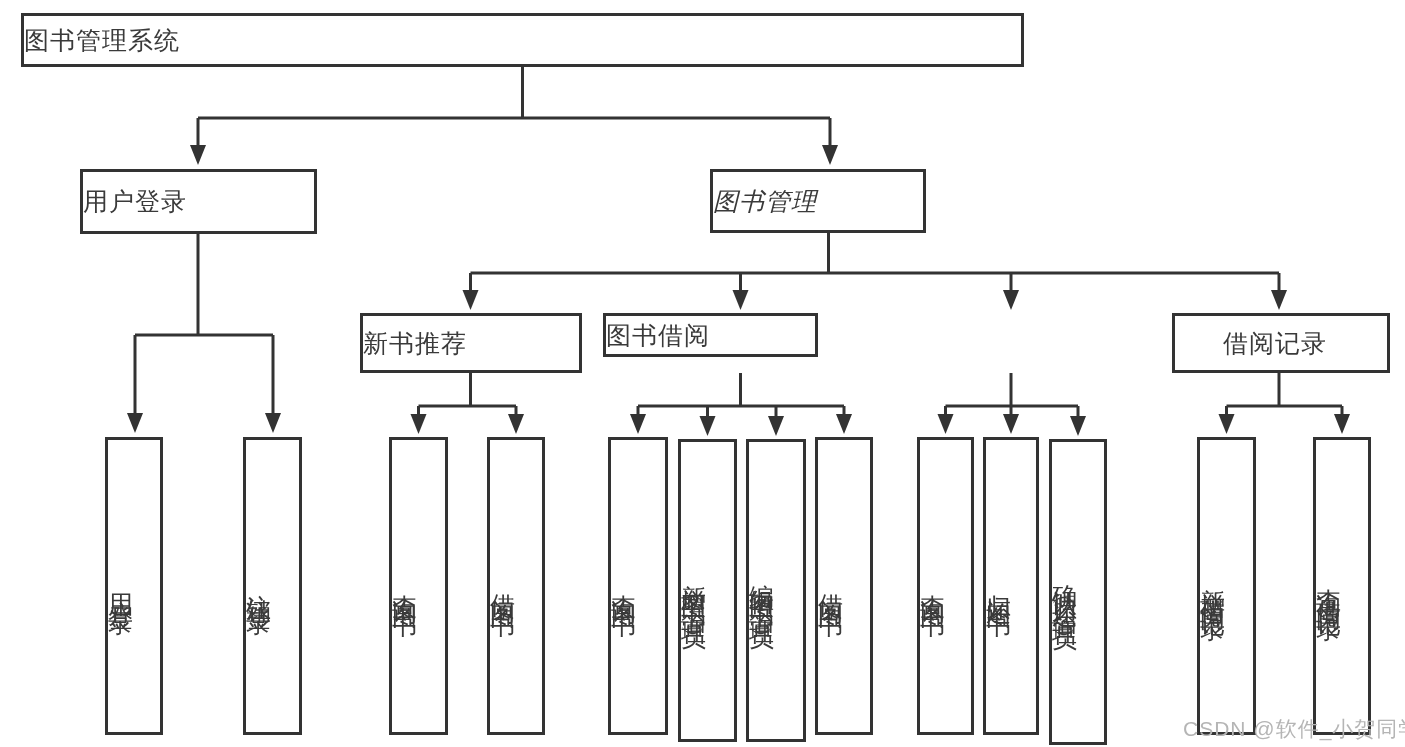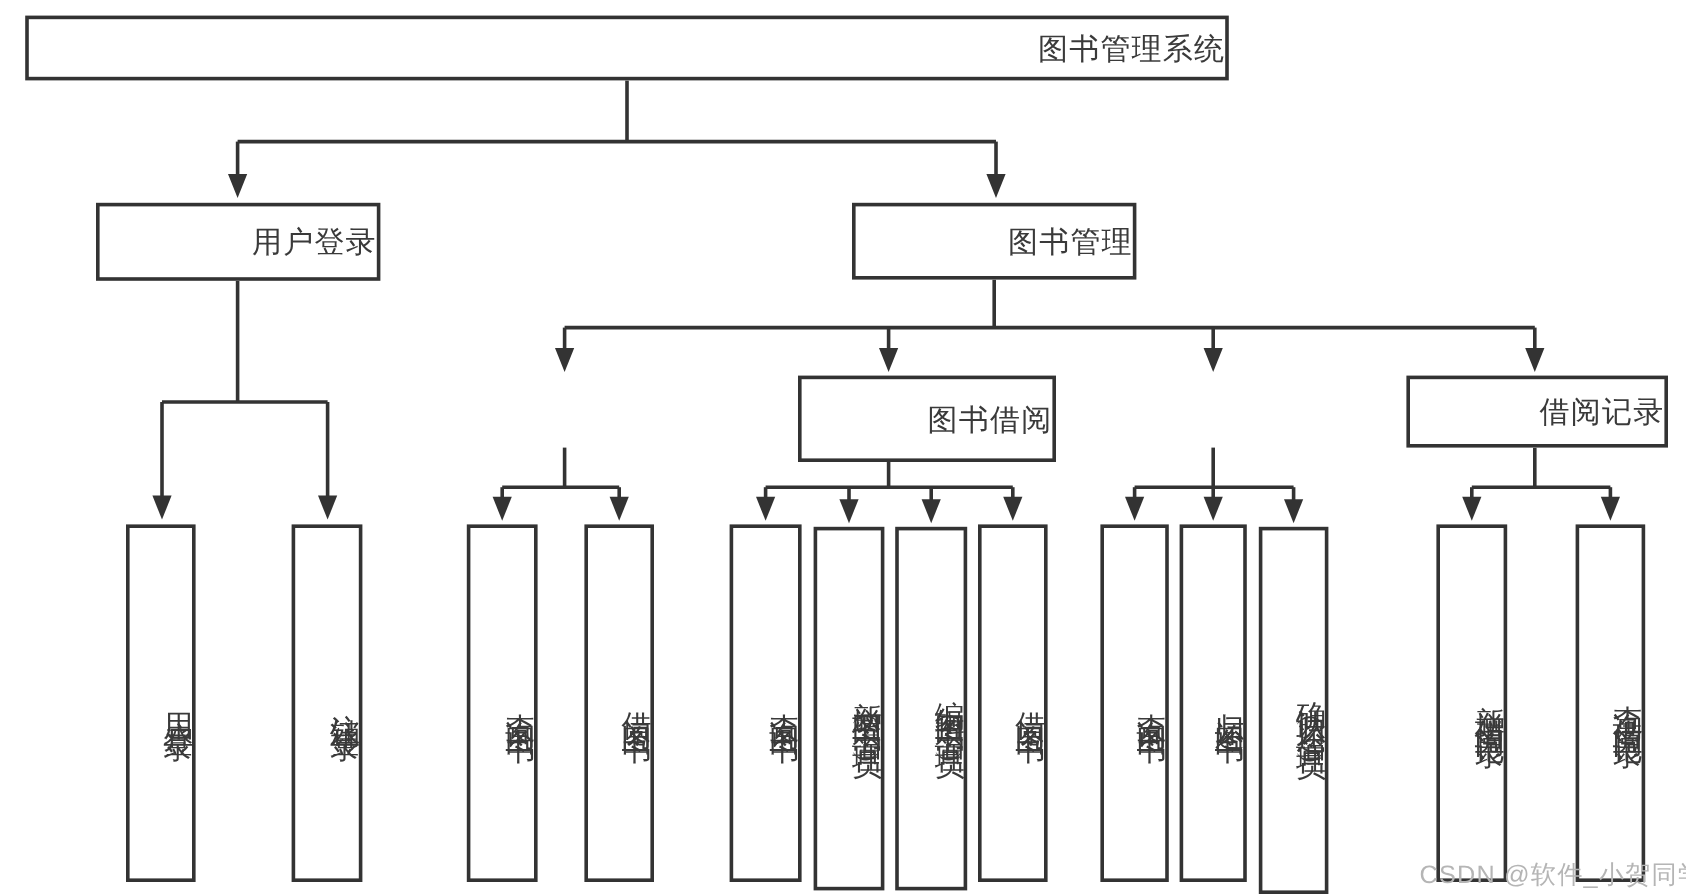--- a/index.html
+++ b/index.html
@@ -27,21 +27,21 @@
   }
   svg.connectors polygon { fill: #333333; stroke: none; }
 
   .node {
     position: absolute;
     background: #ffffff;
     border: 3px solid #333333;
     color: #3a3a3a;
     display: flex;
     align-items: center;
-    justify-content: flex-end;
+    justify-content: flex-start;
     z-index: 2;
   }
   .node .lbl {
     font-size: 25px;
     letter-spacing: 1px;
     color: #3a3a3a;
     white-space: nowrap;
   }
   .node.vert .lbl {
     writing-mode: vertical-rl;
@@ -130,25 +130,28 @@
       <polygon points="1334,414 1350,414 1342,434"></polygon>
   </svg>
 
   <div class="node" style="left:21px; top:13px; width:1003px; height:54px;">
     <span class="lbl">图书管理系统</span>
   </div>
 
   <div class="node" style="left:80px; top:169px; width:237px; height:65px;">
     <span class="lbl">用户登录</span>
   </div>
-  <div class="node" style="left:710px; top:169px; width:237px; height:64px;">
+  <div class="node" style="left:710px; top:169px; width:216px; height:64px;font-style:italic;">
     <span class="lbl">图书管理</span>
   </div>
 
-  <div class="node" style="left:665px; top:313px; width:215px; height:72px;">
+  <div class="node" style="left:360px; top:313px; width:222px; height:60px;">
+    <span class="lbl">新书推荐</span>
+  </div>
+  <div class="node" style="left:603px; top:313px; width:215px; height:44px;">
     <span class="lbl">图书借阅</span>
   </div>
   <div class="node" style="left:1172px; top:313px; width:218px; height:60px;padding-left:48px;">
     <span class="lbl">借阅记录</span>
   </div>
 
   <div class="node vert" style="left:105px; top:437px; width:58px; height:298px;">
     <span class="lbl">用户登录</span>
   </div>
   <div class="node vert" style="left:243px; top:437px; width:59px; height:298px;">

